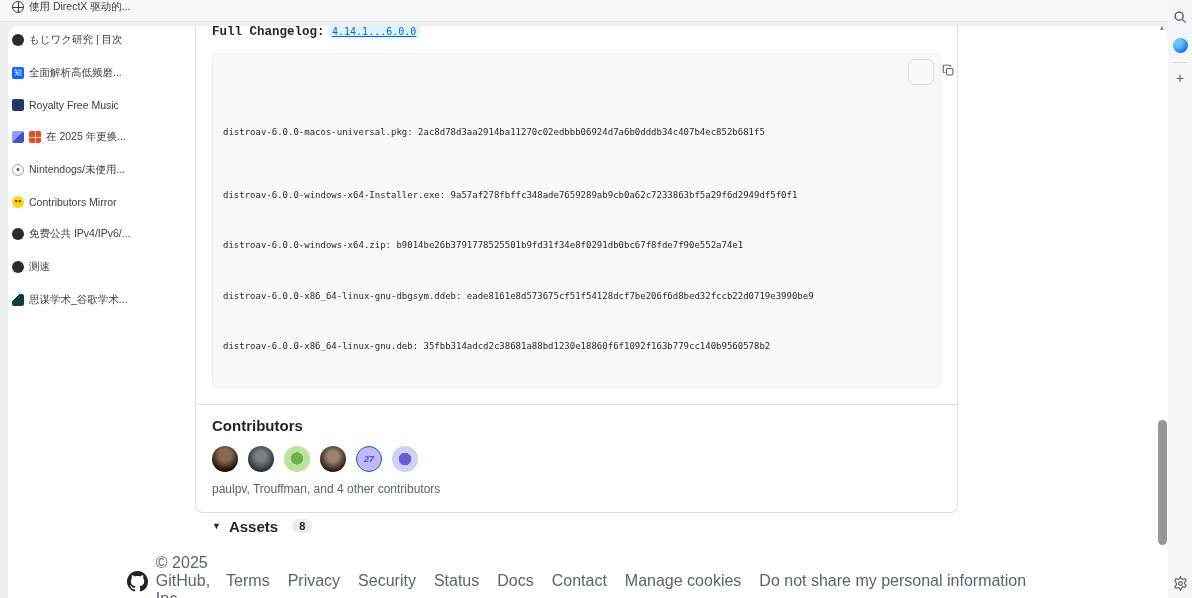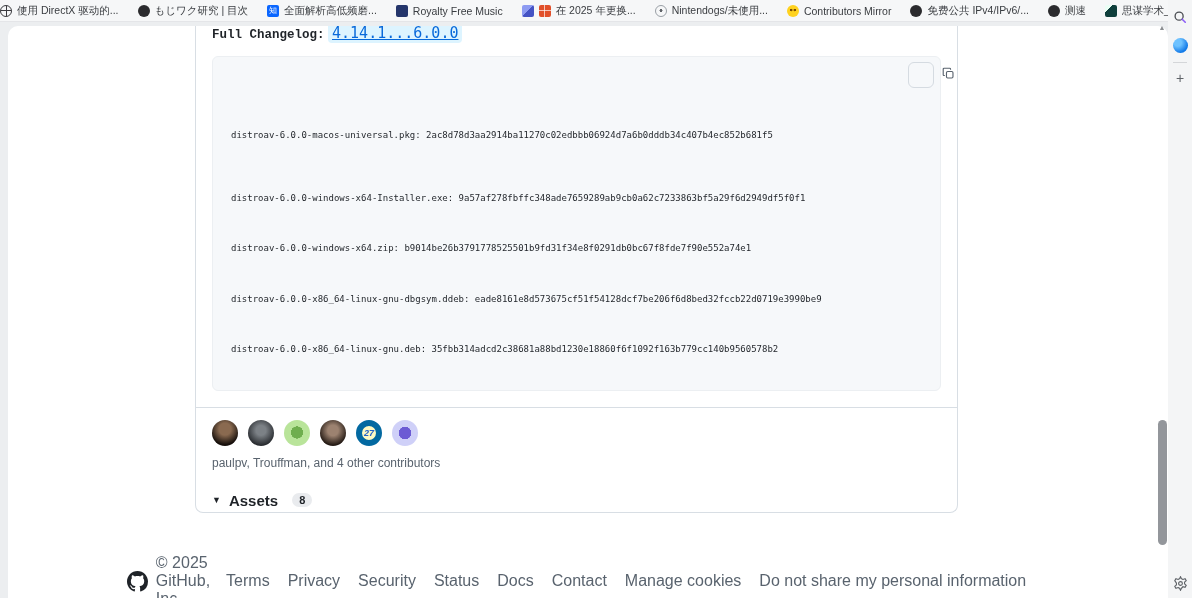--- a/index.html
+++ b/index.html
@@ -1,22 +1,22 @@
 <!DOCTYPE html>
 <html><head>
 <meta charset="utf-8">
 <style>
   * { margin:0; padding:0; box-sizing:border-box; }
   html,body { width:1192px; height:598px; overflow:hidden;
     font-family:"Liberation Sans", sans-serif; background:#eceef0; color:#1f2328; }
 
   
   .bookmarks-bar { position:absolute; left:0; top:0; width:1168px; height:22px;
-    background:#f6f7f8; border-bottom:1px solid #e4e5e8; display:flex; align-items:center;
-    gap:19px; z-index:5; }
+    background:#f6f7f8; border-bottom:1px solid #e4e5e8; display:flex; align-items:flex-start;
+    padding-left:12px; gap:19px; z-index:5;flex-direction:column; }
   .bm-item { display:flex; align-items:center; gap:5px; font-size:10.5px; color:#3a3d41;
     white-space:nowrap; cursor:pointer; }
   .bm-icon, .bm-icon2 { width:12px; height:12px; display:inline-flex; align-items:center;
     justify-content:center; flex:0 0 auto; font-size:8px; }
   .bm-icon2 { display:none; }
   .bm-icon2[class*="ic-"] { display:inline-flex; }
   .ic-globe { border:1.2px solid #3b3b3f; border-radius:50%;
     background:linear-gradient(#3b3b3f,#3b3b3f) center/100% 1px no-repeat,
                linear-gradient(#3b3b3f,#3b3b3f) center/1px 100% no-repeat; }
   .ic-dark { background:#2b2b2e; border-radius:50%; }
@@ -52,42 +52,42 @@
 
   
   .page { position:absolute; left:8px; top:26px; width:1160px; height:572px;
     background:#fff; border-radius:10px 10px 0 0; overflow:hidden; }
 
   .release-box { position:absolute; left:187px; top:-16px; width:763px; height:503px;
     border:1px solid #d8dee4; border-top:none; border-radius:0 0 8px 8px; padding:14px 16px 0 16px; }
 
   .changelog { font-size:12.5px; margin-bottom:14px; }
   .changelog b { font-weight:700;font-family:Liberation Mono, monospace; }
-  .changelog-link { font-family:"DejaVu Sans Mono", monospace; font-size:15px; color:#0969da;
+  .changelog-link { font-family:"DejaVu Sans Mono", monospace; font-size:10px; color:#0969da;
     background:#ddf4ff; border-radius:4px; padding:1px 4px; text-decoration:underline; cursor:pointer; }
 
   .section-h { font-size:15px; font-weight:700; margin-bottom:12px; }
 
   .code-block { position:relative; background:#f6f8fa; border:1px solid #eceff2; border-radius:6px;
-    padding:9px 18px; font-family:"DejaVu Sans Mono", monospace; font-size:9px; line-height:12.6px;
+    padding:9px 10px; font-family:"DejaVu Sans Mono", monospace; font-size:9px; line-height:12.6px;
     color:#1f2328; white-space:pre; margin-bottom:16px; }
   .copy-btn { position:absolute; top:5px; right:6px; width:26px; height:26px; background:#f6f8fa;
     border:1px solid #d5dbe1; border-radius:6px; display:flex; align-items:center; justify-content:center;
     cursor:pointer; }
 
   .hr { border:none; border-top:1px solid #d8dee4; margin:14px -16px 12px -16px; }
 
   .avatars { display:flex; gap:10px; margin-bottom:10px; }
   .avatar { width:26px; height:26px; border-radius:50%; cursor:pointer; display:flex;
     align-items:center; justify-content:center; font-size:9px; font-weight:700; }
   .av1 { background:radial-gradient(circle at 50% 35%, #8a6a50 0 28%, #17100c 72%); }
   .av2 { background:radial-gradient(circle at 50% 40%, #7c8186 0 24%, #2a2d31 72%); }
   .av3 { background:radial-gradient(circle at 50% 48%, #6fae4e 0 32%, transparent 33%), #b9e49a; }
   .av4 { background:radial-gradient(circle at 50% 40%, #9c8270 0 26%, #241a14 72%); }
-  .av5 { background:#fef9c3; border:6px solid #0369a1; color:#2563c9; font-style:italic; }
+  .av5 { background:#c4b5fd; border:1px solid #0369a1; color:#2563c9; font-style:italic; }
   .av6 { background:radial-gradient(circle at 50% 50%, #6c5bd4 0 34%, transparent 35%), #cfd0f8; }
   .contrib-caption { font-size:12px; color:#59636e; margin-bottom:22px; }
 
   .assets-header { display:flex; align-items:center; gap:8px; margin-bottom:12px; cursor:pointer; }
   .assets-caret { font-size:9px; color:#1f2328; }
   .assets-title { font-size:15px; font-weight:700; }
   .assets-count { font-size:11px; font-weight:600; background:#e9ebee; border-radius:10px;
     padding:1px 7px; color:#1f2328; margin-left:6px; }
 
   .site-footer { position:absolute; left:187px; top:528px; width:763px; display:flex;
@@ -211,20 +211,21 @@
       
         <div class="code-line">distroav-6.0.0-windows-x64.zip: b9014be26b3791778525501b9fd31f34e8f0291db0bc67f8fde7f90e552a74e1</div>
       
         <div class="code-line">distroav-6.0.0-x86_64-linux-gnu-dbgsym.ddeb: eade8161e8d573675cf51f54128dcf7be206f6d8bed32fccb22d0719e3990be9</div>
       
         <div class="code-line">distroav-6.0.0-x86_64-linux-gnu.deb: 35fbb314adcd2c38681a88bd1230e18860f6f1092f163b779cc140b9560578b2</div>
       </div>
 
     <hr class="hr">
 
+    <div class="section-h">Contributors</div>
 
     <div class="avatars">
 
         <span class="avatar av1"></span>
 
         <span class="avatar av2"></span>
 
         <span class="avatar av3"></span>
 
         <span class="avatar av4"></span>

